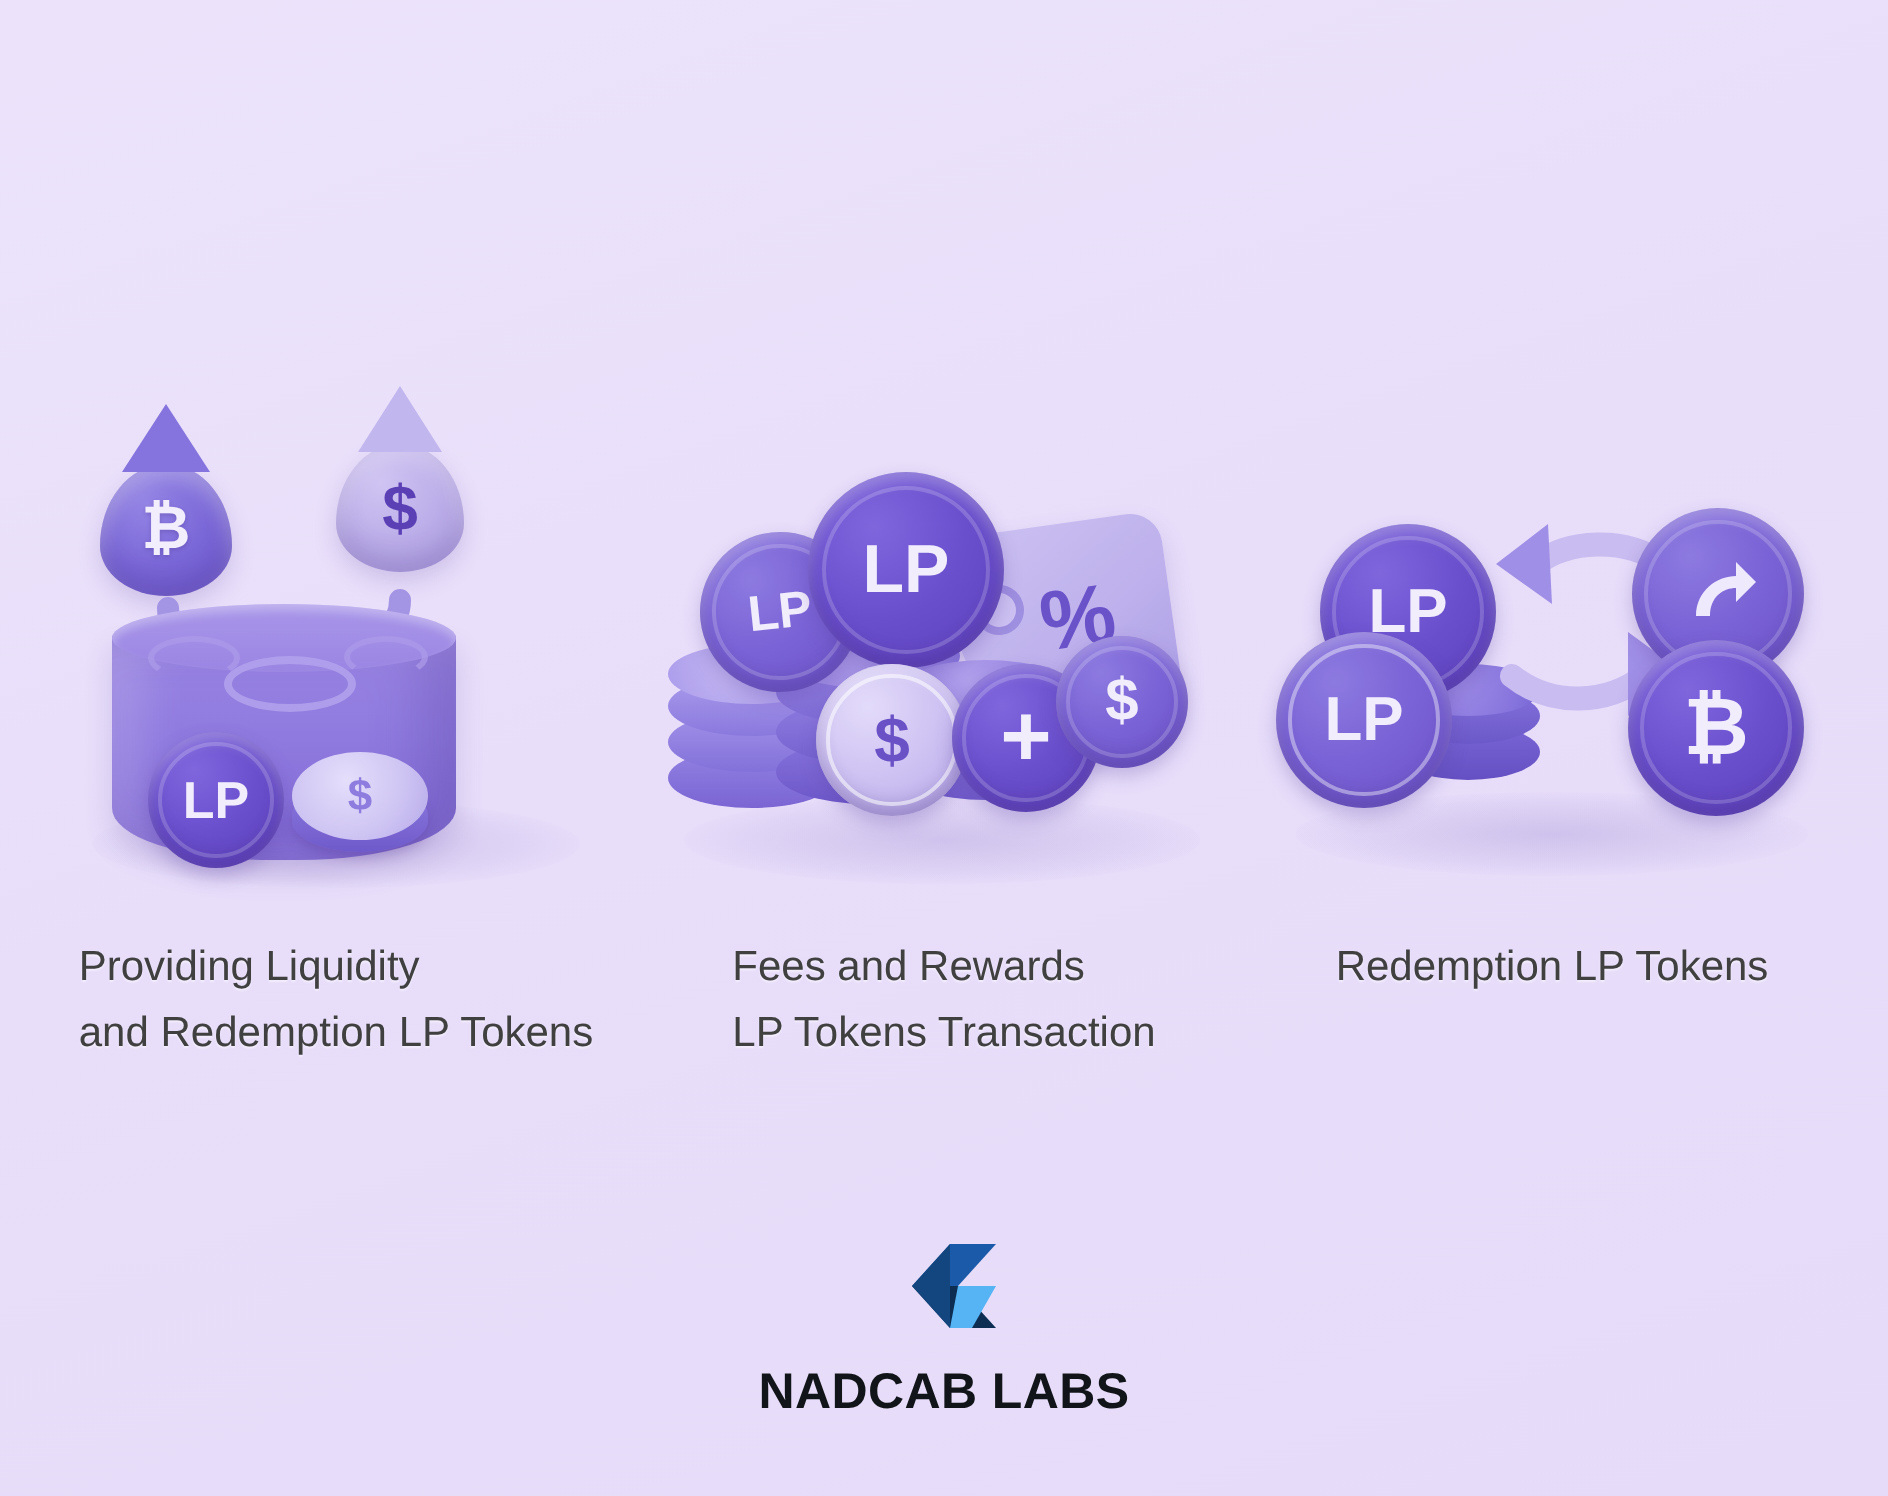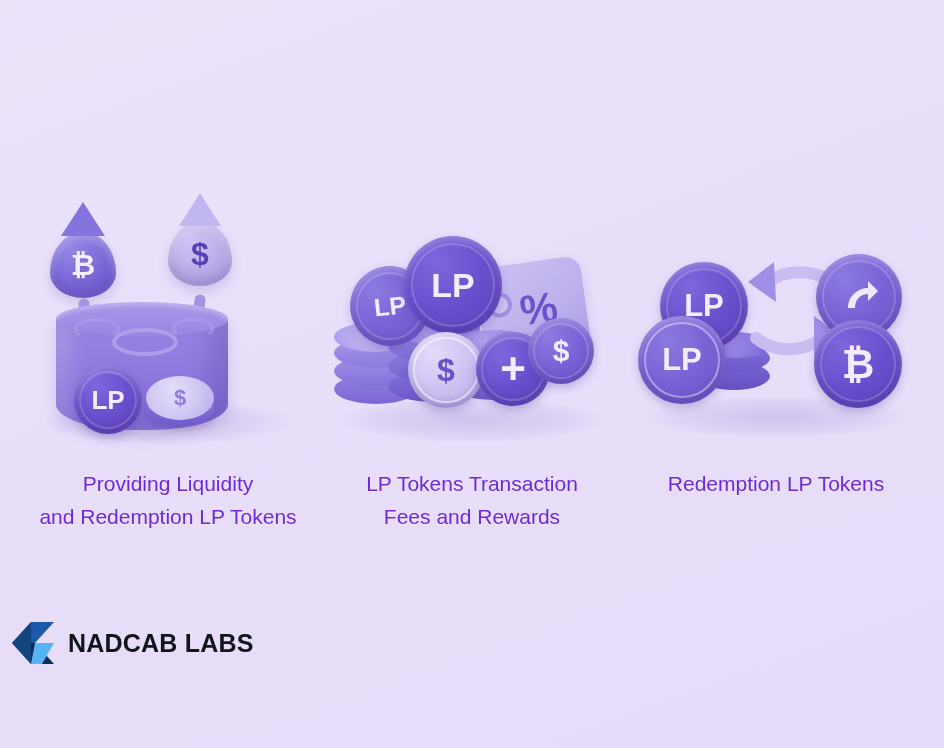--- a/index.html
+++ b/index.html
@@ -54,25 +54,25 @@
     flex-direction: column;
     align-items: center;
   }
   .art {
     width: 280px;
     height: 250px;
     position: relative;
   }
   .caption {
     margin-top: 18px;
-    text-align: center;
+    text-align: left;
     font-size: 21px;
     line-height: 1.55;
     font-weight: 500;
-    color: #6d28d9;
+    color: #404040;
     text-shadow: 0 1px 1px rgba(255,255,255,0.5);
     max-width: 280px;
   }
 
   
   .shadow-ellipse {
     position: absolute;
     border-radius: 50%;
     background: radial-gradient(ellipse at center, rgba(150,130,205,0.30) 0%, rgba(150,130,205,0.10) 55%, rgba(150,130,205,0) 75%);
   }
@@ -121,21 +121,23 @@
   }
 
   
   .footer {
     position: absolute;
     left: 0;
     top: 616px;
     width: 944px;
     display: flex;
     align-items: center;
+    justify-content: center;
     gap: 12px;
+    flex-direction: column;
   }
   .logo-mark { width: 56px; height: 54px; display:block; }
   .logo-text {
     font-size: 25px;
     font-weight: 800;
     color: #111418;
     letter-spacing: 0.2px;
   }
 </style>
 </head>
@@ -284,22 +286,22 @@
           <span style="position:relative;z-index:2;line-height:0.8;">+</span>
         </div>
 
         <div class="coin coin-mid" style="left:196px; top:118px; width:66px; height:66px; font-size:30px;">
           <span class="coin-rim"></span>
           <span style="position:relative;z-index:2;">$</span>
         </div>
       </div>
 
       <div class="caption">
+        <div>Fees and Rewards</div>
         <div>LP Tokens Transaction</div>
-        <div>Fees and Rewards</div>
       </div>
     </div>
 
     <div class="panel">
       <div class="art">
 
         <div class="shadow-ellipse" style="left:12px; top:196px; width:256px; height:42px;"></div>
 
         <div style="position:absolute; left:62px; top:132px; width:72px; height:62px;">
           <div style="position:absolute;left:0;top:30px;width:72px;height:28px;border-radius:50% / 50%;

